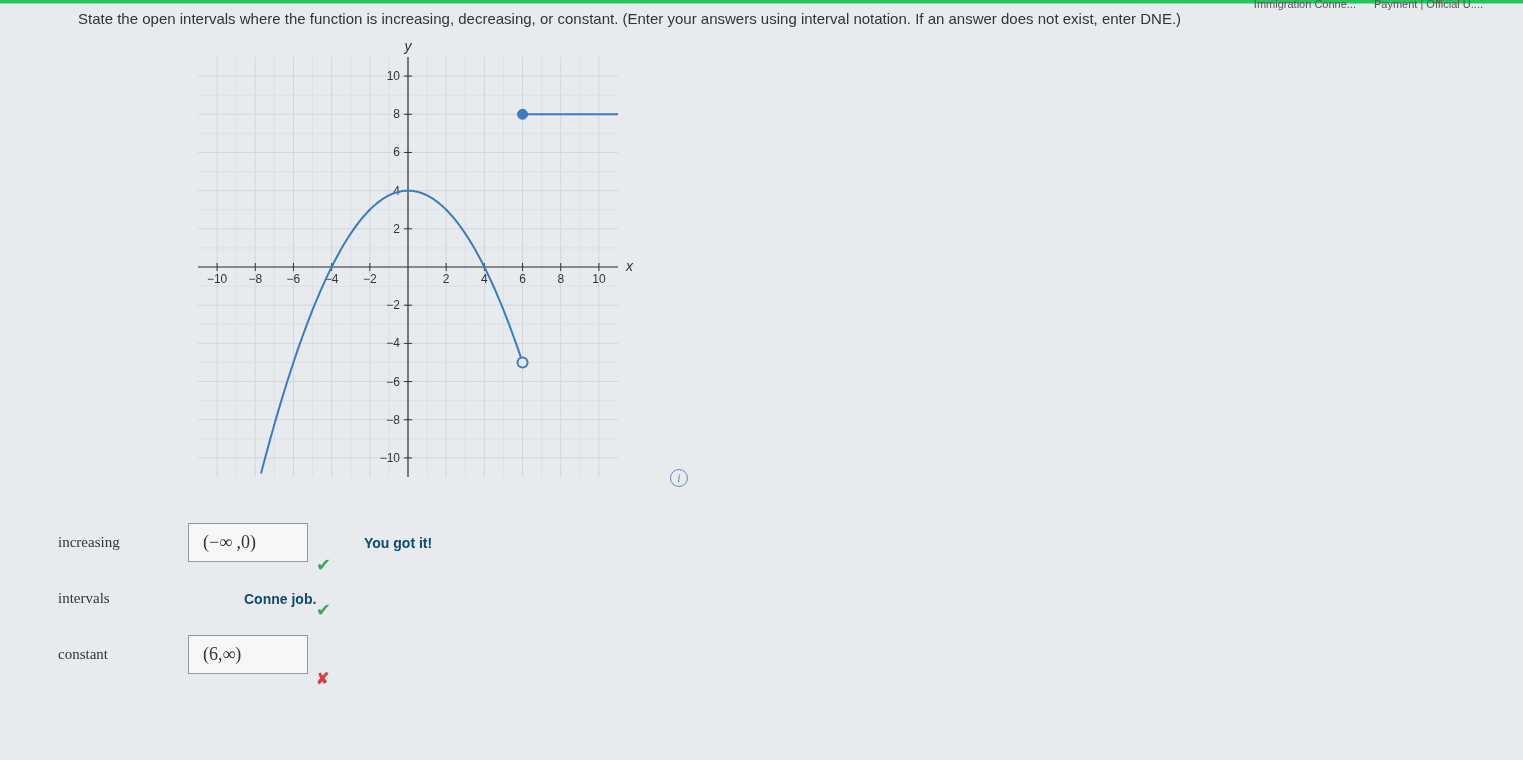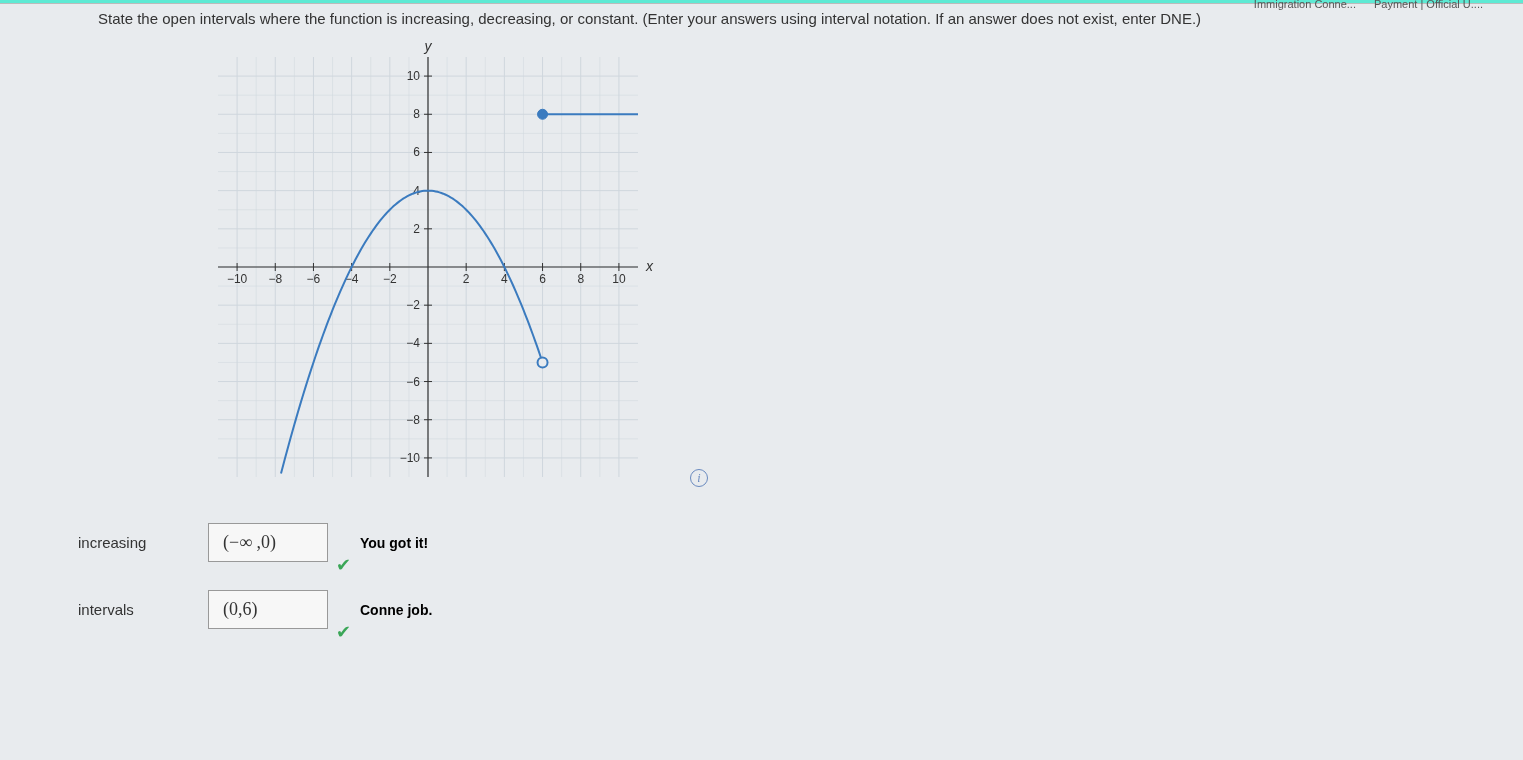--- a/index.html
+++ b/index.html
@@ -7,36 +7,36 @@
     margin: 0;
     font-family: Arial, sans-serif;
     background: #e8ebee;
     color: #333;
     width: 1523px;
     height: 760px;
     overflow: hidden;
   }
   .topbar {
     height: 4px;
-    background: #5eead4;
+    background: #22c55e;
     border-bottom: 1px solid #bbb;
     position: relative;
   }
   .bookmarks {
     position: absolute;
     right: 40px;
     top: -2px;
     font-size: 11px;
     color: #555;
     display: flex;
     gap: 18px;
   }
   .bookmarks span { white-space: nowrap; }
   .main {
-    padding: 6px 24px 10px 98px;
+    padding: 6px 24px 10px 78px;
   }
   .question {
     font-size: 15px;
     color: #333;
     margin-bottom: 10px;
   }
   .content-row { display:flex; align-items:flex-start; }
   .chart-wrap {
     margin-left: 100px;
     position: relative;
@@ -62,41 +62,42 @@
   .answer-row {
     display:flex;
     align-items:center;
     margin-bottom: 28px;
     position:relative;
   }
   .answer-label {
     width: 130px;
     font-size: 15px;
     color:#333;
+    font-family:Liberation Serif, serif;
   }
   .answer-box {
     border:1px solid #999;
     background:#f7f7f7;
     padding: 8px 14px;
     min-width: 120px;
     font-family: "Times New Roman", serif;
     font-size: 18px;
     text-align:left;
   }
   .check, .cross {
     position:absolute;
     left: 258px;
     bottom:-14px;
     font-size:18px;
   }
   .check { color:#3aa657; }
   .cross { color:#d93c3c; font-weight:bold; font-size:16px; }
   .feedback {
-    margin-left: 32px;
-    color:#000000;
+    margin-left: 56px;
+    color:#0c4a6e;
     font-weight:bold;
     font-size:14px;
   }
 </style>
 </head>
 <body>
 
 <div class="topbar">
   <div class="bookmarks">
     <span>Immigration Conne...</span>
@@ -207,18 +208,23 @@
 
   <div class="answers">
     <div class="answer-row">
       <div class="answer-label">increasing</div>
       <div class="answer-box">(−∞ ,0)</div>
       <span class="check">✔</span>
       <div class="feedback">You got it!</div>
     </div>
     <div class="answer-row">
       <div class="answer-label">intervals</div>
-      <div class="answer-box">(0,6)</div>
       <span class="check">✔</span>
       <div class="feedback">Conne job.</div>
     </div>
+    <div class="answer-row">
+      <div class="answer-label">constant</div>
+      <div class="answer-box">(6,∞)</div>
+      <span class="cross">✘</span>
+      <div class="feedback"></div>
+    </div>
   </div>
 </div>
 
 </body></html>

